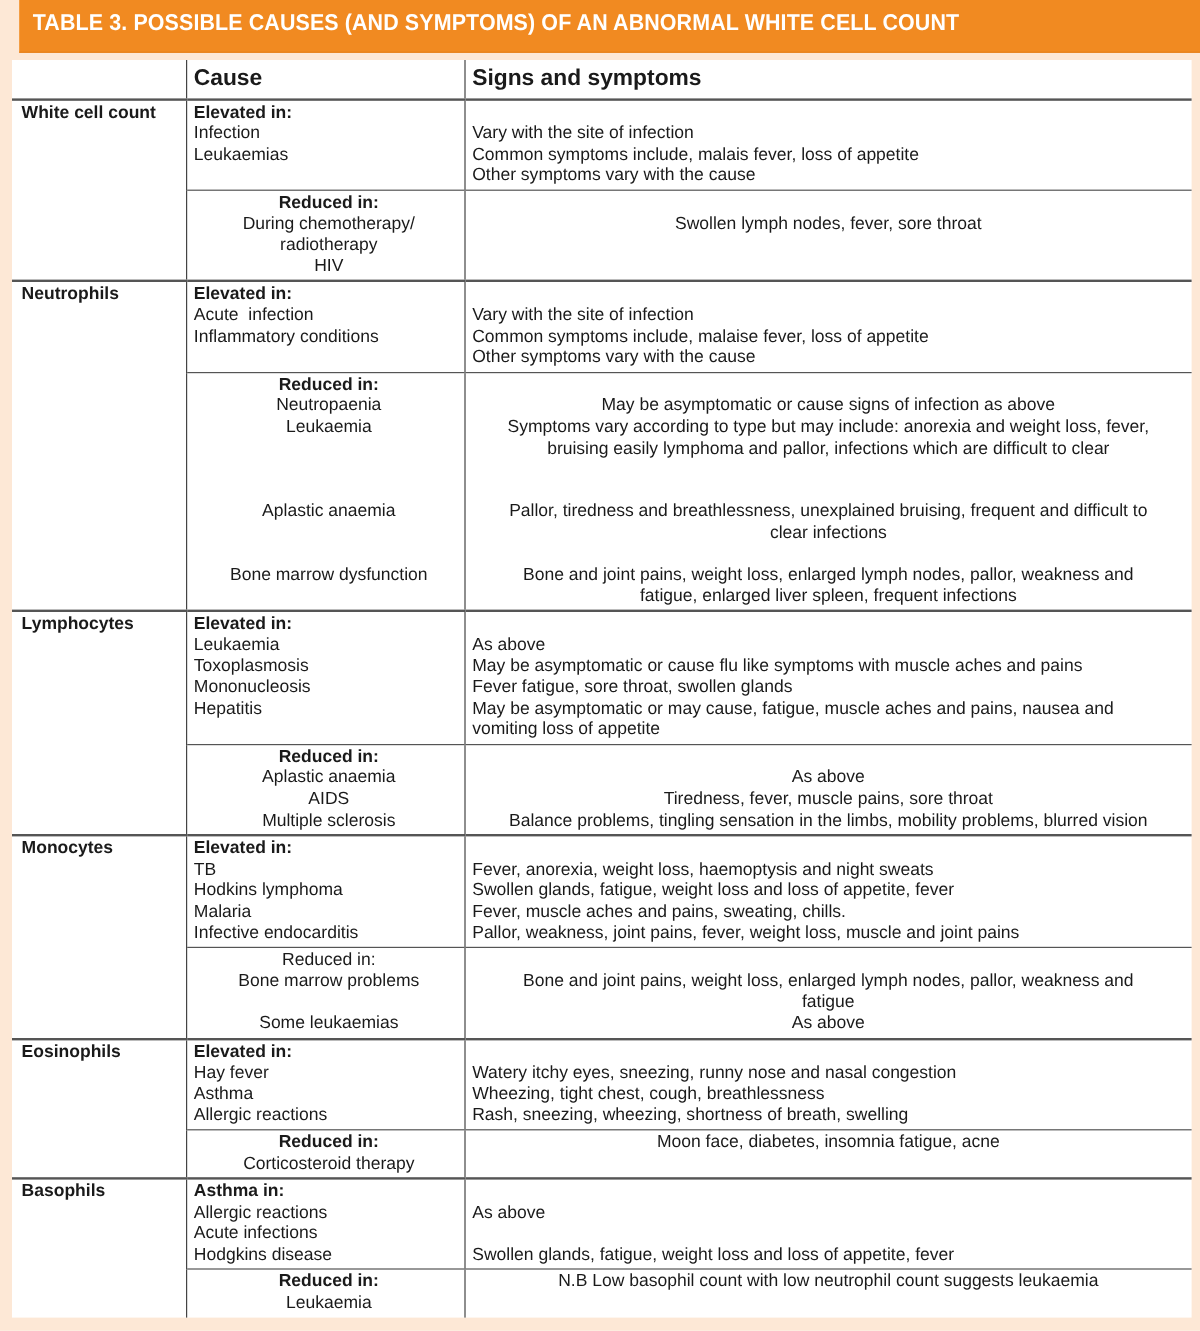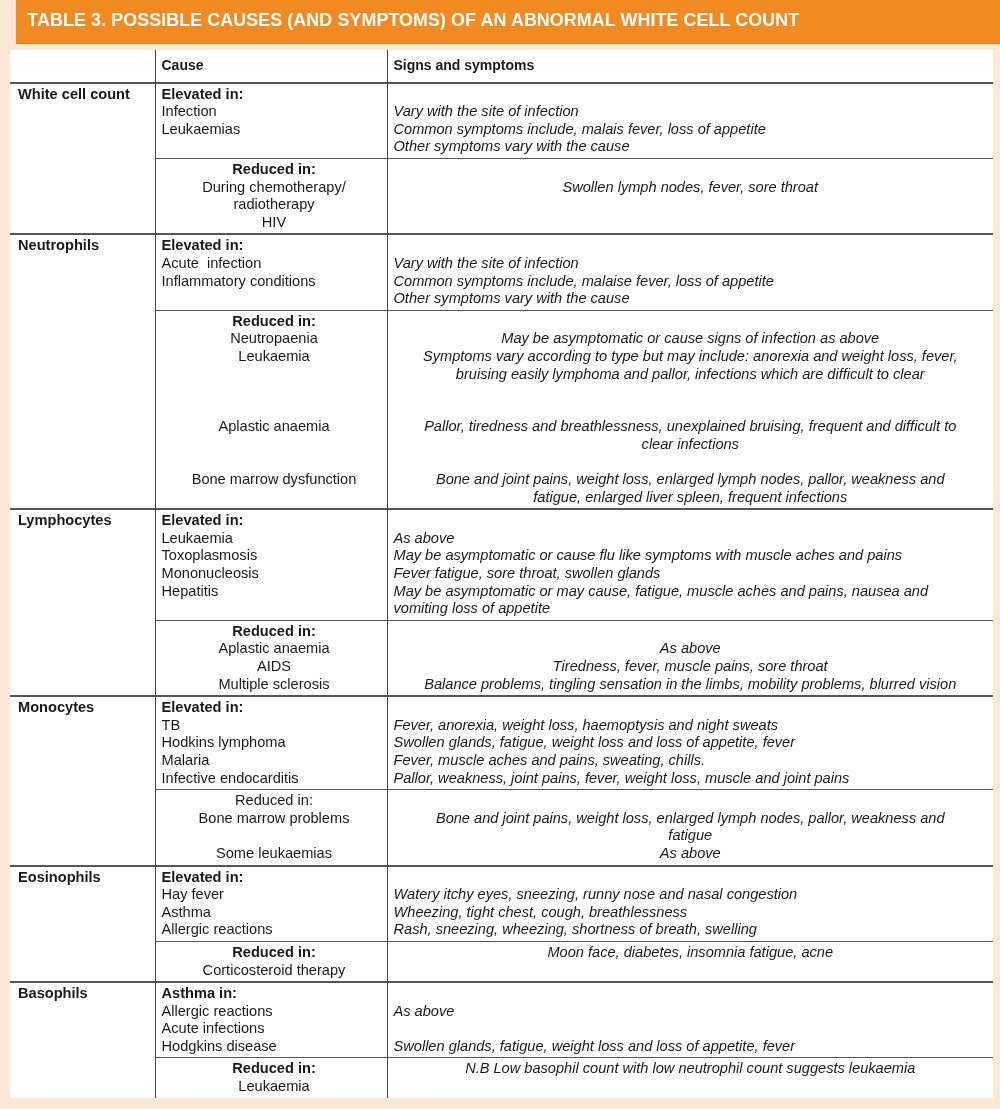--- a/index.html
+++ b/index.html
@@ -17,32 +17,32 @@
     color: #ffffff; letter-spacing: 0.1px; line-height: 24px;
     transform: scaleX(0.94); transform-origin: left;
   }
   .table-wrap {
     position: absolute; left: 10px; top: 50px; width: 983px; height: 1048px;
     background: #ffffff;
   }
   table { border-collapse: collapse; width: 983px; table-layout: fixed; font-size: 14.6px; line-height: 17.6px; }
   col.c1 { width: 145px; } col.c2 { width: 232px; } col.c3 { width: 606px; }
   th {
-    text-align: left; font-weight: bold; font-size: 14px; padding: 7px 0 7px 6px; height: 16px;
+    text-align: left; font-weight: bold; font-size: 19px; padding: 7px 0 7px 6px; height: 16px;
     border-bottom: 2px solid #555; vertical-align: top;
   }
   td { vertical-align: top; padding: 2px 0 2px 6px; }
   .c-sep { border-left: 1px solid #444; }
   tr.sub td.cause, tr.sub td.sym { border-top: 1px solid #555; text-align: center; }
   tr.group td { border-top: 2px solid #555; margin-top: 37px; }
   .param { font-weight: bold; padding-left: 8px; }
   .cause .hdr { font-weight: bold; }
   .cause .hdr.plain { font-weight: normal; }
   .line { display: block; white-space: pre-wrap; }
-  .sym .line { padding-right: 6px; font-style: italic; }
+  .sym .line { padding-right: 6px; }
 </style>
 </head>
 <body>
 
 <div class="title-bar">
   <h1>TABLE 3. POSSIBLE CAUSES (AND SYMPTOMS) OF AN ABNORMAL WHITE CELL COUNT</h1>
 </div>
 
 <div class="table-wrap">
   <table>

